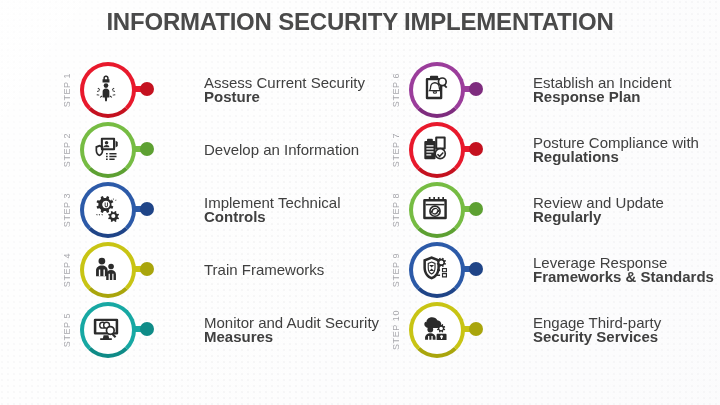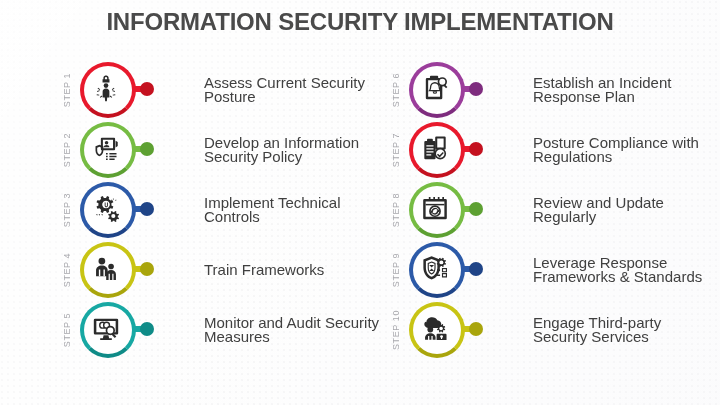--- a/index.html
+++ b/index.html
@@ -95,21 +95,21 @@
     z-index:1;
   }
   .label{
     flex:1 1 auto;
     font-size:15px;
     line-height:14.5px;
     color:#404040;
     padding-left:4px;
     margin-left:28px;
   }
-  .label .l2{display:block;}
+  .label .l2{display:block;font-weight:bold;}
 </style>
 </head>
 <body>
 
 <div id="page"></div>
 <div id="sheen"></div>
 
 <div class="title">INFORMATION SECURITY IMPLEMENTATION</div>
 
 <div class="col col-left" id="col-left">
@@ -146,21 +146,21 @@
     <svg width="30" height="30" viewBox="0 0 32 32" fill="#2b2b2b">
       <path d="M11.5 5h13.2a1 1 0 0 1 1 1v11.4a1 1 0 0 1-1 1H11.5a1 1 0 0 1-1-1V6a1 1 0 0 1 1-1zm1.2 2.2v9h10.8v-9z"></path>
       <circle cx="16.6" cy="10.4" r="1.9"></circle>
       <path d="M13.6 15.3c0-1.6 1.4-2.5 3-2.5s3 .9 3 2.5z"></path>
       <path d="M26.2 8.3l2.3 1.4v4.2l-2.3 1.5z"></path>
       <path d="M9 12.5l-4.2 1.7v4.4c0 3 1.9 5.4 4.2 6.3 2.3-.9 4.2-3.3 4.2-6.3v-4.4zm0 2.1l2.4 1v3c0 1.9-1 3.5-2.4 4.3-1.4-.8-2.4-2.4-2.4-4.3v-3z"></path>
       <path d="M16 21.2h1.8v1.6H16zM19.6 21.2h7.6v1.6h-7.6zM16 24.2h1.8v1.6H16zM19.6 24.2h7.6v1.6h-7.6zM16 27.2h1.8v1.6H16zM19.6 27.2h5.6v1.6h-5.6z"></path>
     </svg>
         </div>
       </div>
-      <div class="label"><span>Develop an Information</span><span class="l2">Security Policy</span></div>
+      <div class="label"><span>Develop an Information</span></div>
     </div>
     <div class="step-row">
       <div class="step-tag">
         <span>STEP 3</span>
       </div>
       <div class="node">
         <div class="stub" style="background: rgb(44, 90, 168);"></div>
         <div class="dot" style="background: rgb(31, 68, 135);"></div>
         <div class="ring" style="border-width: 4.5px; border-style: solid; border-color: rgb(44, 90, 168) rgb(44, 90, 168) rgb(31, 68, 135); border-image: initial;"></div>
         <div class="icon-wrap">

